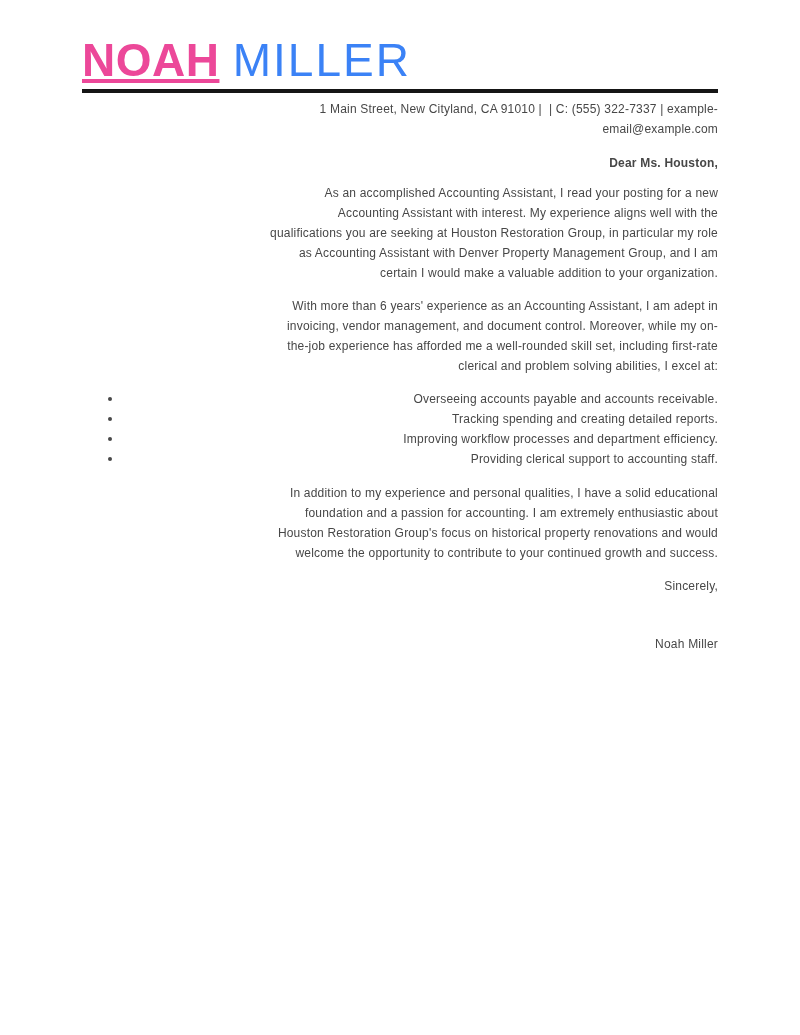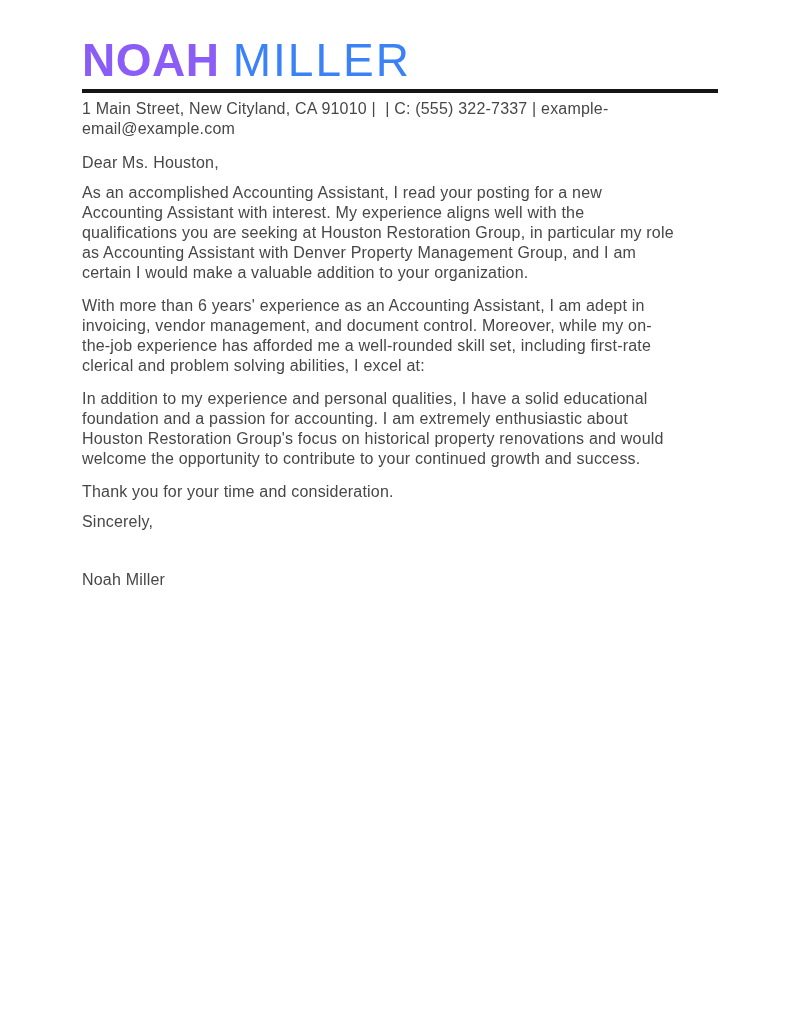--- a/index.html
+++ b/index.html
@@ -19,21 +19,22 @@
   }
   
   .name {
     font-size: 46px;
     line-height: 1.05;
     letter-spacing: 0.5px;
     white-space: nowrap;
   }
   .name .first {
     font-weight: 800;
-    color: #8b5cf6;
+    color: #ec4899;
+    text-decoration: underline;
   }
   .name .last {
     font-weight: 400;
     color: #3b82f6;
     letter-spacing: 2px;
   }
   .rule {
     width: 636px;
     height: 4px;
     background: #151515;
@@ -41,27 +42,27 @@
     margin-bottom: 6px;
   }
   .contact {
     font-size: 16px;
     line-height: 23px;
     white-space: pre-line;
     color: #474747;
     margin-bottom: 14px;
   }
   
-  .body-text { font-size: 16px; line-height: 20px; letter-spacing: 0.2px; }
+  .body-text { font-size: 12px; line-height: 20px; letter-spacing: 0.2px; text-align: right; }
   .para {
     white-space: pre-line;
     margin-bottom: 13px;
     max-width: 700px;
   }
-  .greeting { margin-bottom: 10px; }
+  .greeting { margin-bottom: 10px; font-weight: bold; }
   ul.skills {
     margin: 0 0 14px 0;
     padding-left: 41px;
   }
   ul.skills li {
     line-height: 20px;
     padding-left: 2px;
   }
   ul.skills li::marker { font-size: 13px; }
   .thanks { margin-bottom: 10px; }
@@ -92,28 +93,33 @@
 Accounting Assistant with interest. My experience aligns well with the
 qualifications you are seeking at Houston Restoration Group, in particular my role
 as Accounting Assistant with Denver Property Management Group, and I am
 certain I would make a valuable addition to your organization.</p>
 
     <p class="para">With more than 6 years' experience as an Accounting Assistant, I am adept in
 invoicing, vendor management, and document control. Moreover, while my on-
 the-job experience has afforded me a well-rounded skill set, including first-rate
 clerical and problem solving abilities, I excel at:</p>
 
+    <ul class="skills">
+      <li>Overseeing accounts payable and accounts receivable.</li>
+      <li>Tracking spending and creating detailed reports.</li>
+      <li>Improving workflow processes and department efficiency.</li>
+      <li>Providing clerical support to accounting staff.</li>
+    </ul>
 
     <p class="para">In addition to my experience and personal qualities, I have a solid educational
 foundation and a passion for accounting. I am extremely enthusiastic about
 Houston Restoration Group's focus on historical property renovations and would
 welcome the opportunity to contribute to your continued growth and success.</p>
 
 
-    <p class="para thanks">Thank you for your time and consideration.</p>
 
     <p class="para closing">Sincerely,</p>
 
     <p class="para signature">Noah Miller</p>
 
   </div>
 
 </div>
 
 </body></html>

